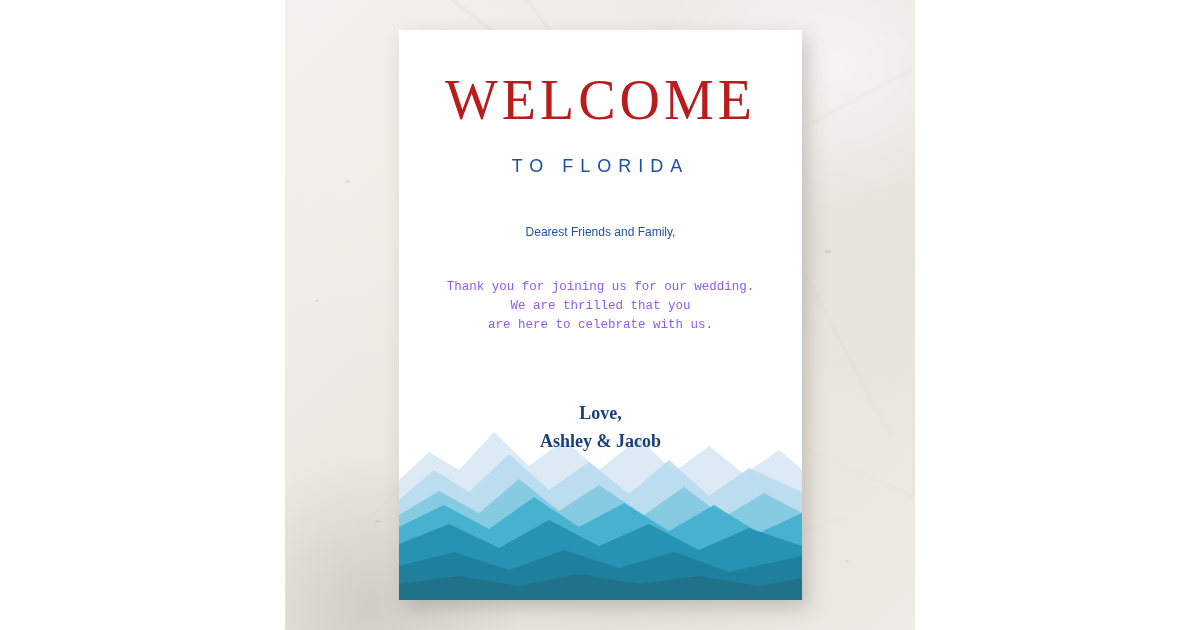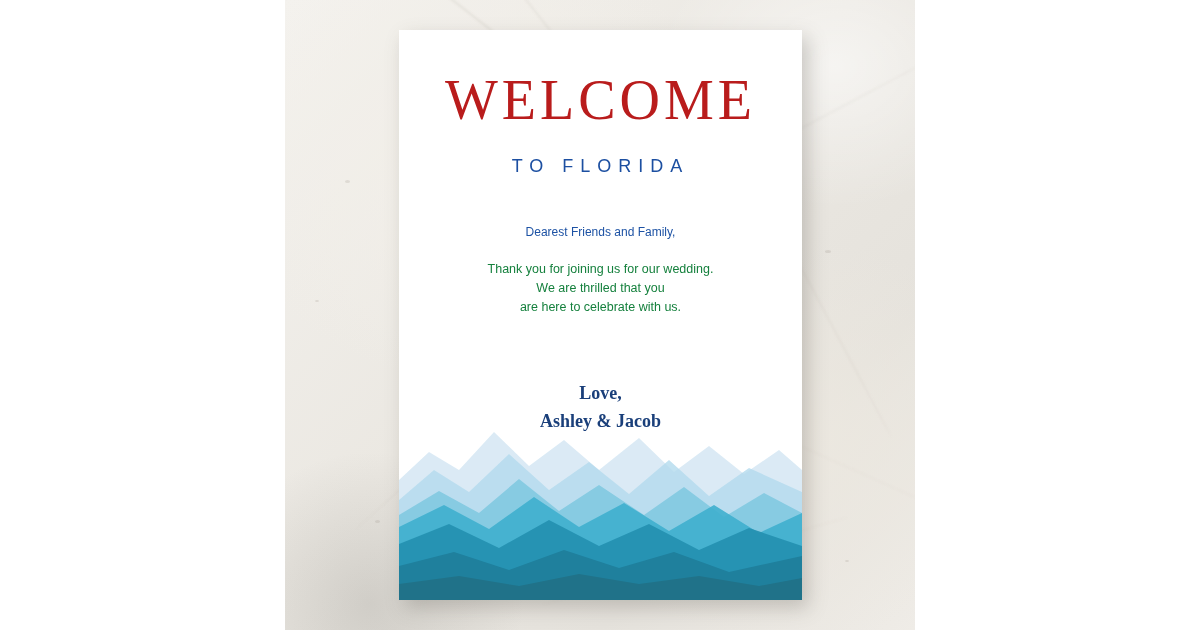--- a/index.html
+++ b/index.html
@@ -123,25 +123,26 @@
   }
   #salutation {
     font-size: 12px;
     color: #1d52a4;
     margin: 0;
     padding-top: 42px;
     line-height: 1.55;
   }
   .para {
     font-size: 12.5px;
-    color: #15803d;
-    margin: 0;
+    color: #8b5cf6;
+    margin: 18px;
     padding-top: 18px;
     line-height: 1.55;
     white-space: pre-line;
+    font-family: Liberation Mono, monospace;
   }
   #signoff {
     font-family: "Liberation Serif", serif;
     font-size: 18px;
     color: #1a3f7a;
     margin: 16px;
     padding-top: 46px;
     line-height: 1.55;
     font-weight: 700;
     white-space: pre-line;

